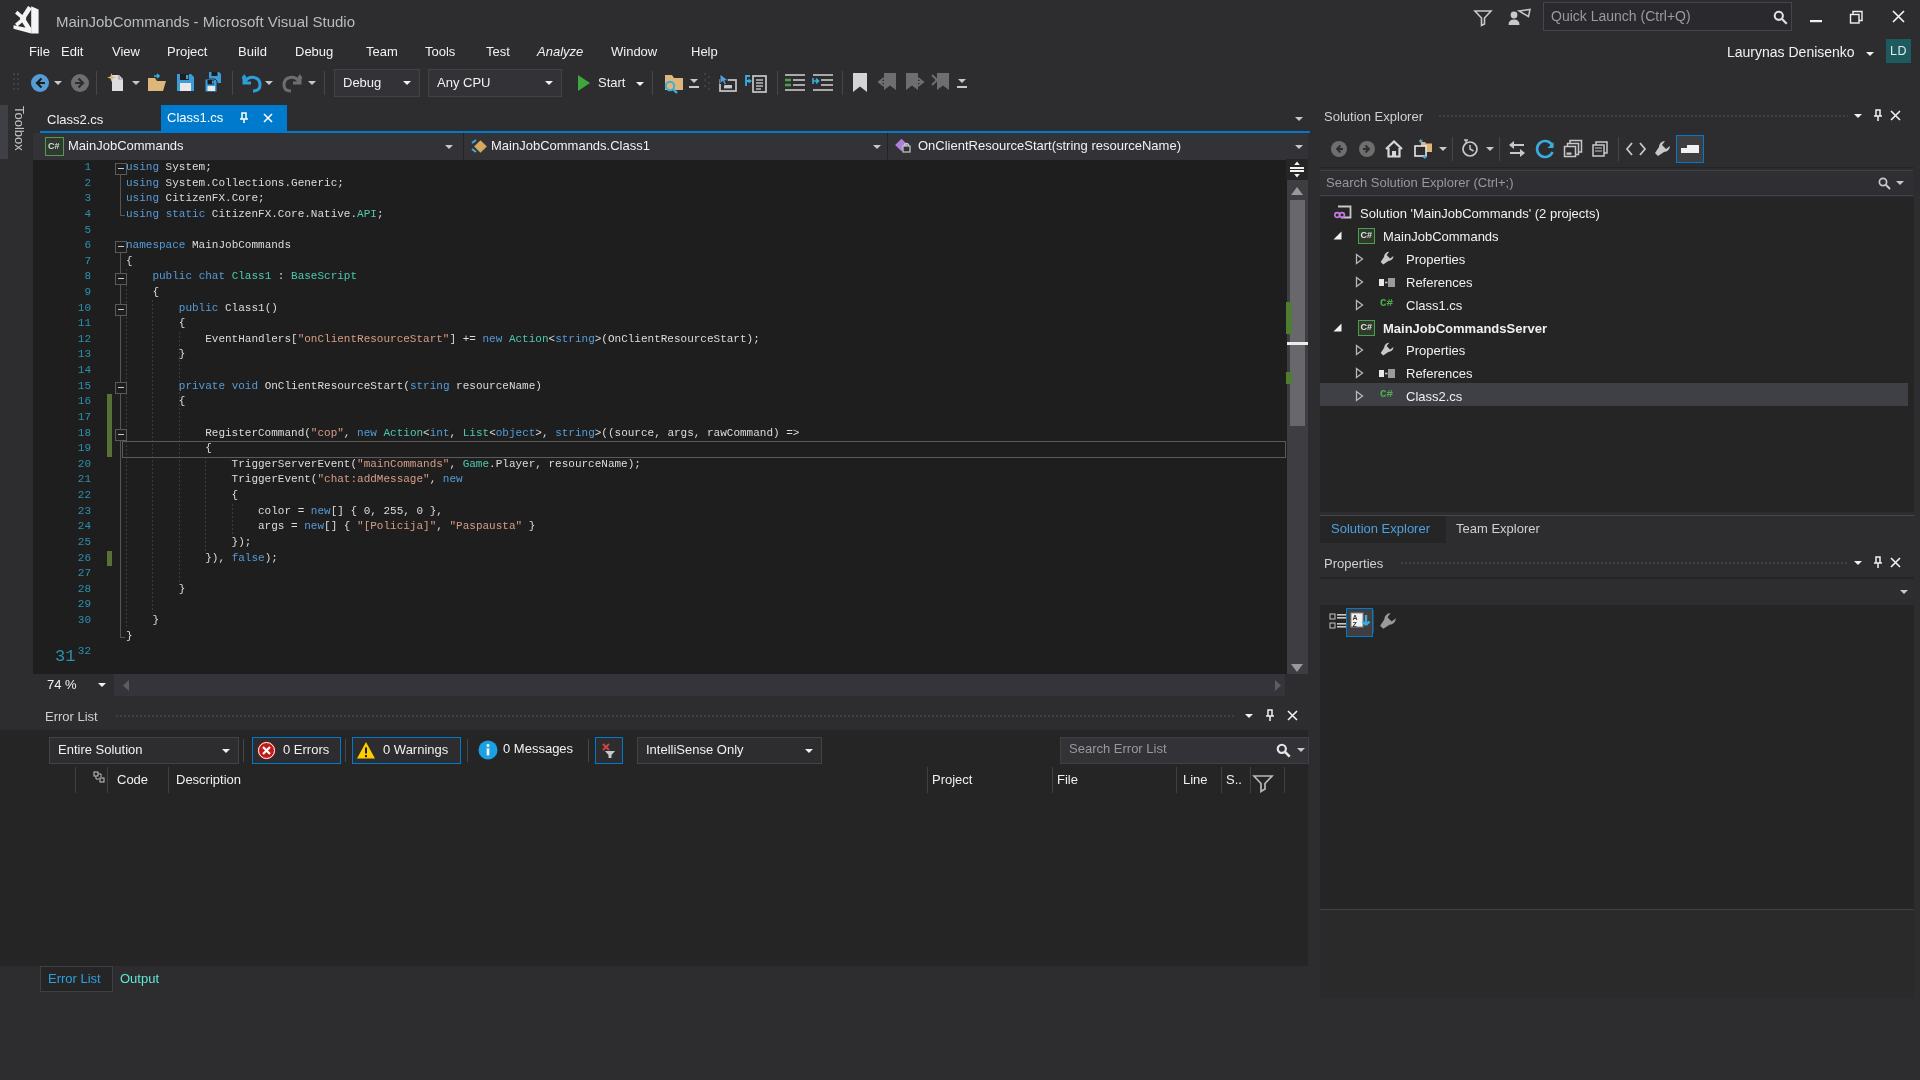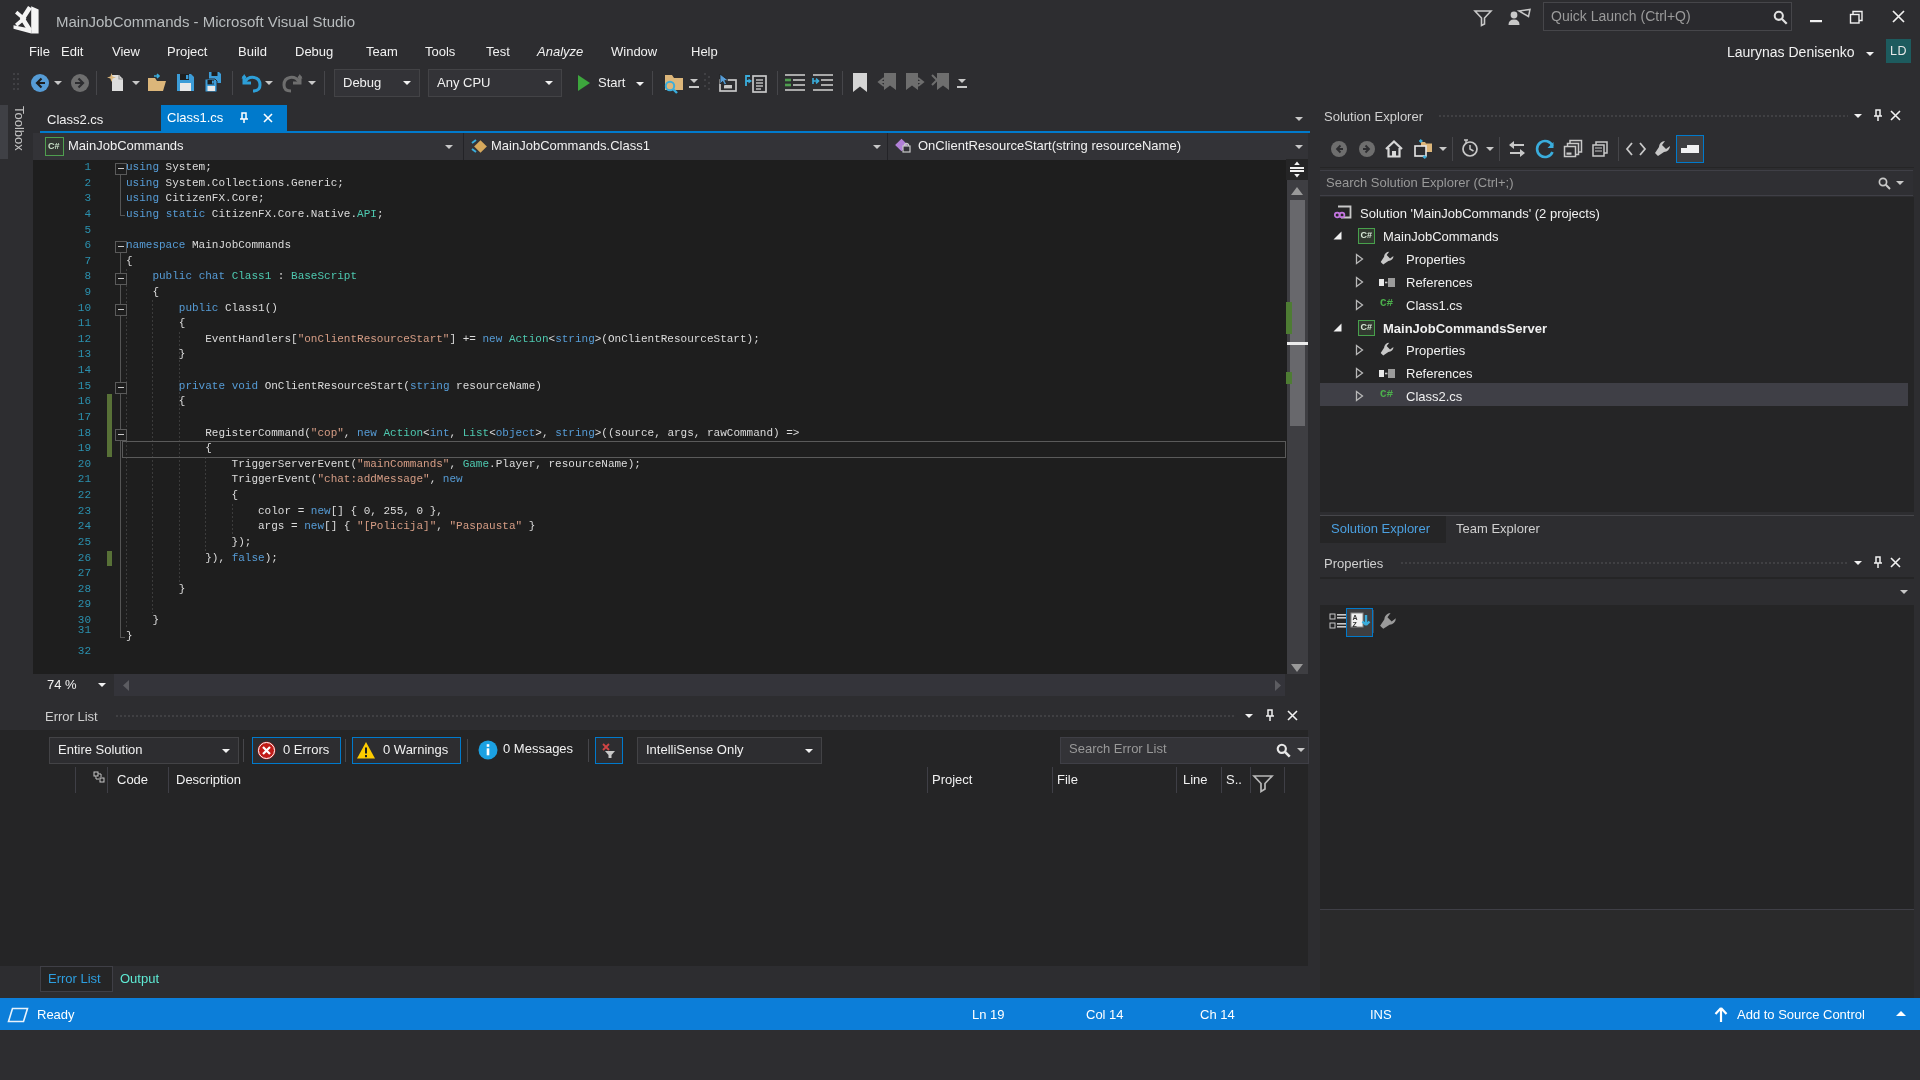--- a/index.html
+++ b/index.html
@@ -301,21 +301,21 @@
       <div class="abs mono ln" style="left:22px;top:312.4px;width:36px;font-size:11px;line-height:15.62px;text-align:right;">21</div>
       <div class="abs mono ln" style="left:22px;top:328.0px;width:36px;font-size:11px;line-height:15.62px;text-align:right;">22</div>
       <div class="abs mono ln" style="left:22px;top:343.6px;width:36px;font-size:11px;line-height:15.62px;text-align:right;">23</div>
       <div class="abs mono ln" style="left:22px;top:359.3px;width:36px;font-size:11px;line-height:15.62px;text-align:right;">24</div>
       <div class="abs mono ln" style="left:22px;top:374.9px;width:36px;font-size:11px;line-height:15.62px;text-align:right;">25</div>
       <div class="abs mono ln" style="left:22px;top:390.5px;width:36px;font-size:11px;line-height:15.62px;text-align:right;">26</div>
       <div class="abs mono ln" style="left:22px;top:406.1px;width:36px;font-size:11px;line-height:15.62px;text-align:right;">27</div>
       <div class="abs mono ln" style="left:22px;top:421.7px;width:36px;font-size:11px;line-height:15.62px;text-align:right;">28</div>
       <div class="abs mono ln" style="left:22px;top:437.4px;width:36px;font-size:11px;line-height:15.62px;text-align:right;">29</div>
       <div class="abs mono ln" style="left:22px;top:453.0px;width:36px;font-size:11px;line-height:15.62px;text-align:right;">30</div>
-      <div class="abs mono ln" style="left:22px;top:463px;width:36px;font-size:11px;line-height:15.62px;text-align:right;">31</div>
+      <div class="abs mono ln" style="left:22px;top:489px;width:36px;font-size:17px;line-height:15.62px;">31</div>
       <div class="abs mono ln" style="left:22px;top:484.2px;width:36px;font-size:11px;line-height:15.62px;text-align:right;">32</div>
 
       <div class="abs" style="left:74px;top:234.3px;width:5px;height:62.5px;background:#587137;"></div>
       <div class="abs" style="left:74px;top:390.5px;width:5px;height:15.6px;background:#587137;"></div>
 
       <div class="abs" style="left:87px;top:13px;width:1px;height:42px;background:#555;"></div>
       <div class="abs" style="left:87px;top:55px;width:5px;height:1px;background:#555;"></div>
       <div class="abs" style="left:87px;top:91px;width:1px;height:386px;background:#555;"></div>
       <div class="abs" style="left:87px;top:477px;width:5px;height:1px;background:#555;"></div>
 
@@ -715,35 +715,20 @@
 
       <div class="abs" style="left:0;top:263px;width:1308px;height:32px;background:#2d2d30;">
         <div class="abs" style="left:40px;top:0px;width:71px;height:24px;background:#252526;border:1px solid #3f3f46;">
             <div class="abs" style="left:7px;top:4px;font-size:13px;color:#2d9fe0;">Error List</div>
           </div>
         <div class="abs" style="left:120px;top:5px;font-size:13px;color:#5eead4;">Output</div>
       </div>
     </div>
   </div>
 
-  <div class="abs" id="statusbar" style="left:0;top:998px;width:1920px;height:32px;background:#0c7ed9;">
-    <svg class="abs" style="left:7px;top:9px;" width="22" height="16" viewBox="0 0 22 16">
-        <path d="M5.5 1.5 L20.5 1.5 L16.5 14.5 L1.5 14.5 Z" fill="none" stroke="#e8f2fb" stroke-width="1.6"></path>
-      </svg>
-    <div class="abs t13" style="left:37px;top:9px;color:#fff;">Ready</div>
-    <div class="abs t13" style="left:972px;top:9px;color:#fff;">Ln 19</div>
-    <div class="abs t13" style="left:1086px;top:9px;color:#fff;">Col 14</div>
-    <div class="abs t13" style="left:1200px;top:9px;color:#fff;">Ch 14</div>
-    <div class="abs t13" style="left:1370px;top:9px;color:#fff;">INS</div>
-    <svg class="abs" style="left:1713px;top:8px;" width="16" height="18" viewBox="0 0 16 18">
-        <path d="M8 2 L8 16 M8 2 L2.5 8 M8 2 L13.5 8" stroke="#fff" stroke-width="2.2" fill="none"></path>
-      </svg>
-    <div class="abs t13" style="left:1737px;top:9px;color:#fff;">Add to Source Control</div>
-    <div class="abs" style="left:1896px;top:13px;width:0;height:0;border-left:5px solid transparent;border-right:5px solid transparent;border-bottom:5px solid #fff;"></div>
-  </div>
 
   <div class="abs" id="taskbar" style="left:0;top:1088px;width:1920px;height:50px;background:#8b5cf6;">
     <svg class="abs" style="left:20px;top:15px;" width="21" height="21" viewBox="0 0 21 21">
         <g fill="#fff">
           <path d="M0 2.8 L9.5 1.5 L9.5 10 L0 10 Z"></path>
           <path d="M10.5 1.3 L21 0 L21 10 L10.5 10 Z"></path>
           <path d="M0 11 L9.5 11 L9.5 19.5 L0 18.2 Z"></path>
           <path d="M10.5 11 L21 11 L21 21 L10.5 19.7 Z"></path>
         </g>
       </svg>

